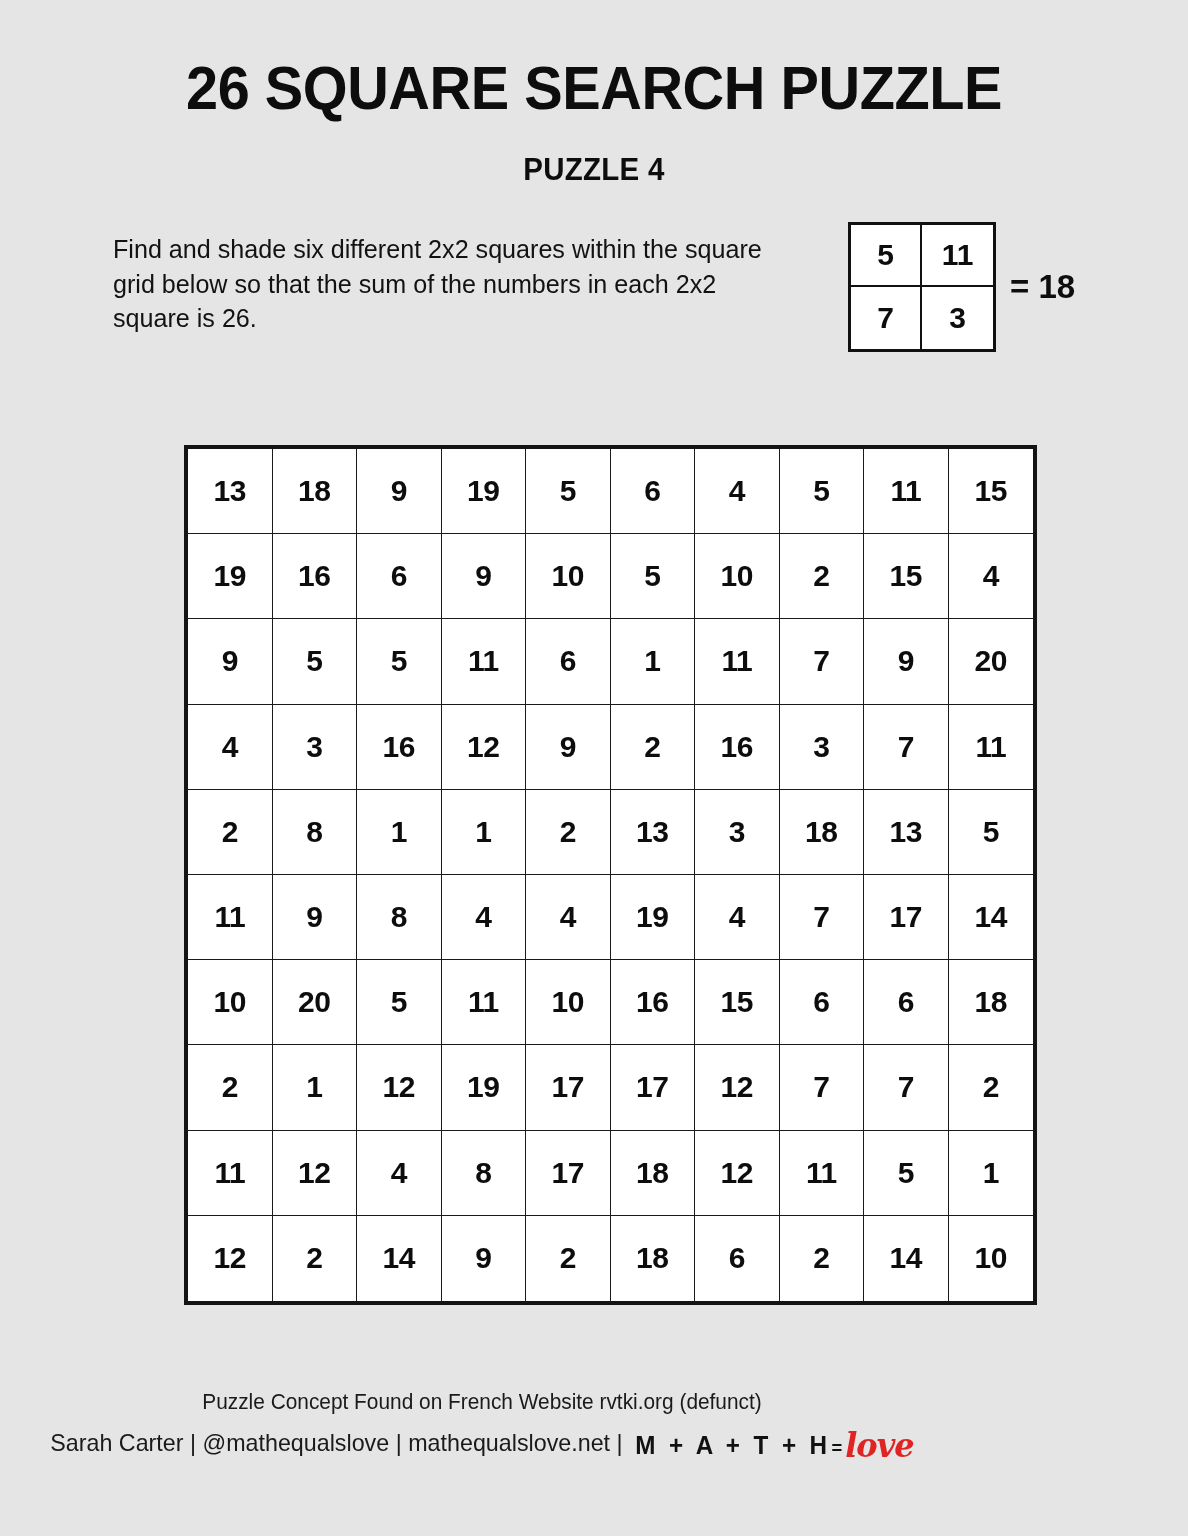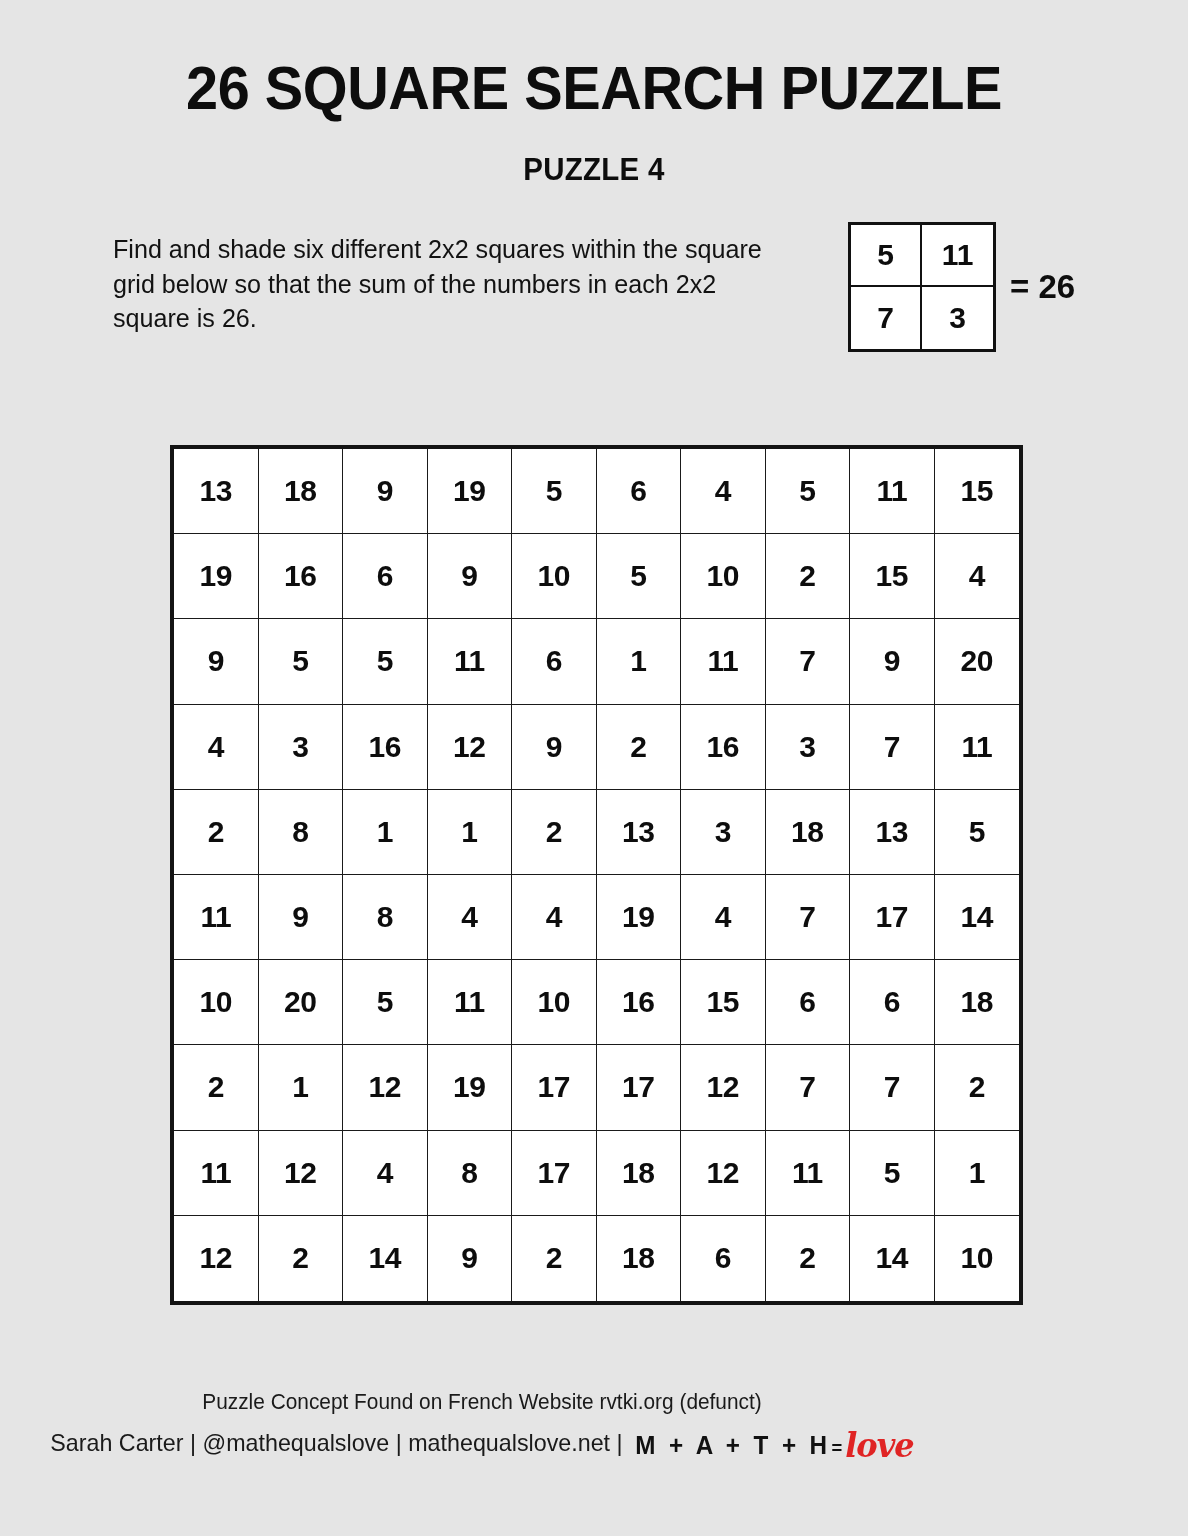--- a/index.html
+++ b/index.html
@@ -99,21 +99,21 @@
     font-size: 33px;
     font-weight: 700;
     white-space: nowrap;
     color: #0d0d0d;
   }
 
   
   .grid-wrap {
     position: absolute;
     top: 445px;
-    left: 170px;
+    left: 184px;
     border: 4px solid #141414;
     box-sizing: content-box;
     background: #ffffff;
   }
   .grid {
     display: grid;
     grid-template-columns: repeat(10, 84.5px);
     grid-template-rows: repeat(10, 85.2px);
   }
   .cell {
@@ -197,21 +197,21 @@
 
   <div class="instructions">Find and shade six different 2x2 squares within the square grid below so that the sum of the numbers in each 2x2 square is 26.</div>
 
   <div class="example-wrap">
     <div class="example-grid">
       <div class="example-cell">5</div>
       <div class="example-cell">11</div>
       <div class="example-cell">7</div>
       <div class="example-cell">3</div>
     </div>
-    <div class="example-equals">= 26</div>
+    <div class="example-equals">= 18</div>
   </div>
 
   <div class="grid-wrap">
     <div class="grid" id="puzzle-grid">
         <div class="cell">13</div>
         <div class="cell">18</div>
         <div class="cell">9</div>
         <div class="cell">19</div>
         <div class="cell">5</div>
         <div class="cell">6</div>

